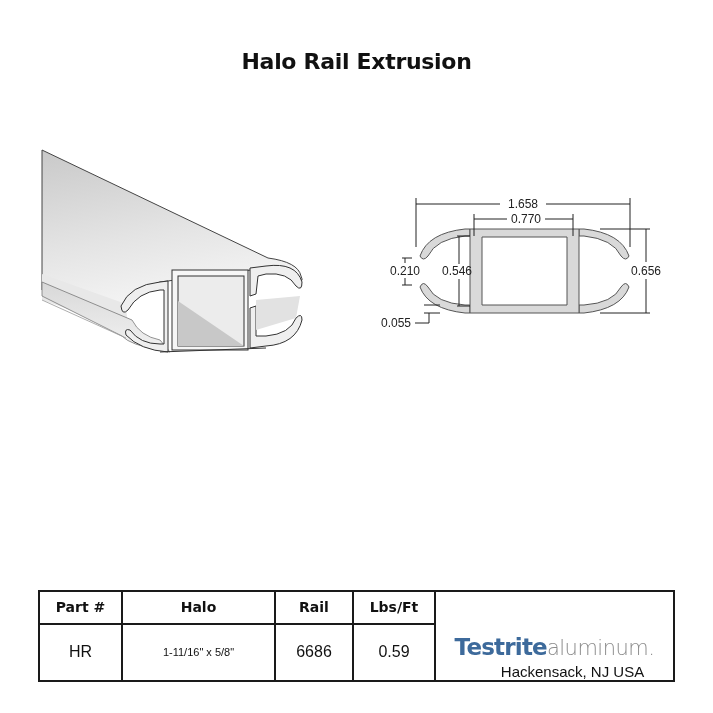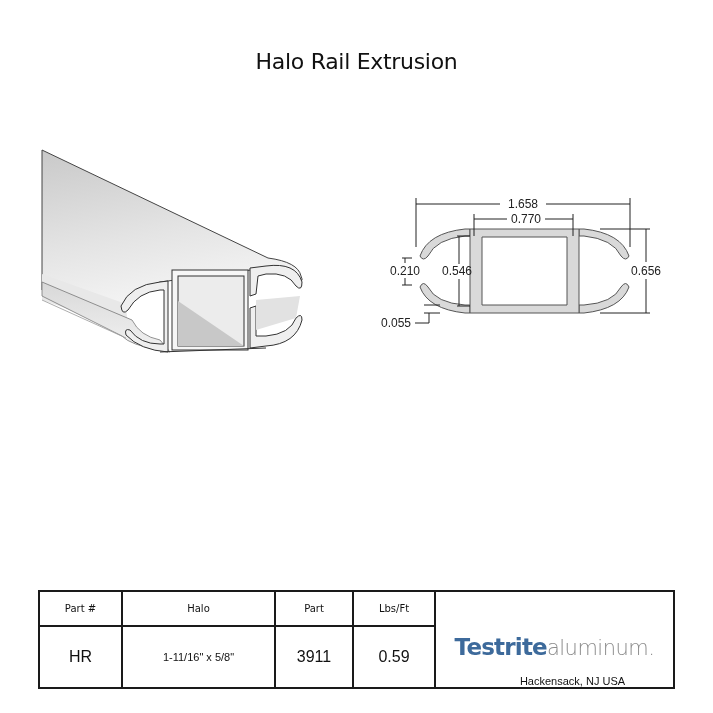--- a/index.html
+++ b/index.html
@@ -1,29 +1,29 @@
 <!DOCTYPE html>
 <html><head>
 <meta charset="utf-8">
 <style>
   html,body{margin:0;padding:0;background:#fff;}
   body{width:713px;height:713px;position:relative;overflow:hidden;font-family:"Liberation Sans",sans-serif;color:#111;}
-  .title{position:absolute;top:49px;left:0;width:713px;text-align:center;font-weight:normal;font-size:22px;letter-spacing:-0.3px;font-family:"DejaVu Sans",sans-serif;}
+  .title{position:absolute;top:49px;left:0;width:713px;text-align:center;font-weight:bold;font-size:22px;letter-spacing:-0.3px;font-family:"DejaVu Sans",sans-serif;}
   svg{position:absolute;left:0;top:0;}
   .dim{font-family:"Liberation Sans",sans-serif;font-size:12px;fill:#222;}
   table.spec{position:absolute;left:38px;top:590px;border-collapse:collapse;height:78px;}
   table.spec td,table.spec th{border:2px solid #1a1a1a;text-align:center;padding:0;}
-  table.spec th{height:27px;font-family:"DejaVu Sans",sans-serif;font-weight:normal;font-size:10px;}
+  table.spec th{height:27px;font-family:"DejaVu Sans",sans-serif;font-weight:bold;font-size:14px;}
   table.spec td{height:49px;font-size:16px;}
   td.size{font-size:11px !important;}
   td.logo{width:237px;vertical-align:middle;}
   .logo-line{white-space:nowrap;line-height:1;margin-top:44px;}
   .brand{font-family:"DejaVu Sans",sans-serif;font-weight:bold;color:#3d6a9b;font-size:23px;letter-spacing:-0.8px;}
   .brand2{font-family:"DejaVu Sans",sans-serif;color:#8c8c8c;font-size:21px;font-weight:200;letter-spacing:-0.5px;}
-  .loc{font-size:11px;margin-top:16px;padding-left:36px;}
+  .loc{font-size:15px;margin-top:4px;padding-left:36px;}
 </style>
 </head>
 <body>
 
 <div class="title">Halo Rail Extrusion</div>
 
 <svg width="713" height="713" viewBox="0 0 713 713">
   <defs>
     <linearGradient id="topg" x1="0" y1="0" x2="0.3" y2="1">
       <stop offset="0" stop-color="#c9c9c9"></stop>
@@ -100,29 +100,29 @@
   <text class="dim" x="457" y="275" text-anchor="middle">0.546</text>
   <text class="dim" x="646" y="275" text-anchor="middle">0.656</text>
   <text class="dim" x="396" y="327" text-anchor="middle">0.055</text>
 </svg>
 
 <table class="spec">
   <tbody>
       <tr>
     <th style="width:81px">Part #</th>
     <th style="width:151px">Halo</th>
-    <th style="width:76px">Part</th>
+    <th style="width:76px">Rail</th>
     <th style="width:80px">Lbs/Ft</th>
     <td class="logo" rowspan="2">
       <div class="logo-line">
         <span class="brand">Testrite</span><span class="brand2">aluminum.</span>
       </div>
       <div class="loc">Hackensack, NJ USA</div>
     </td>
   </tr>
   <tr>
     <td>HR</td>
     <td class="size">1-11/16" x 5/8"</td>
-    <td>3911</td>
+    <td>6686</td>
     <td>0.59</td>
   </tr>
 </tbody>
   </table>
 
 </body></html>

